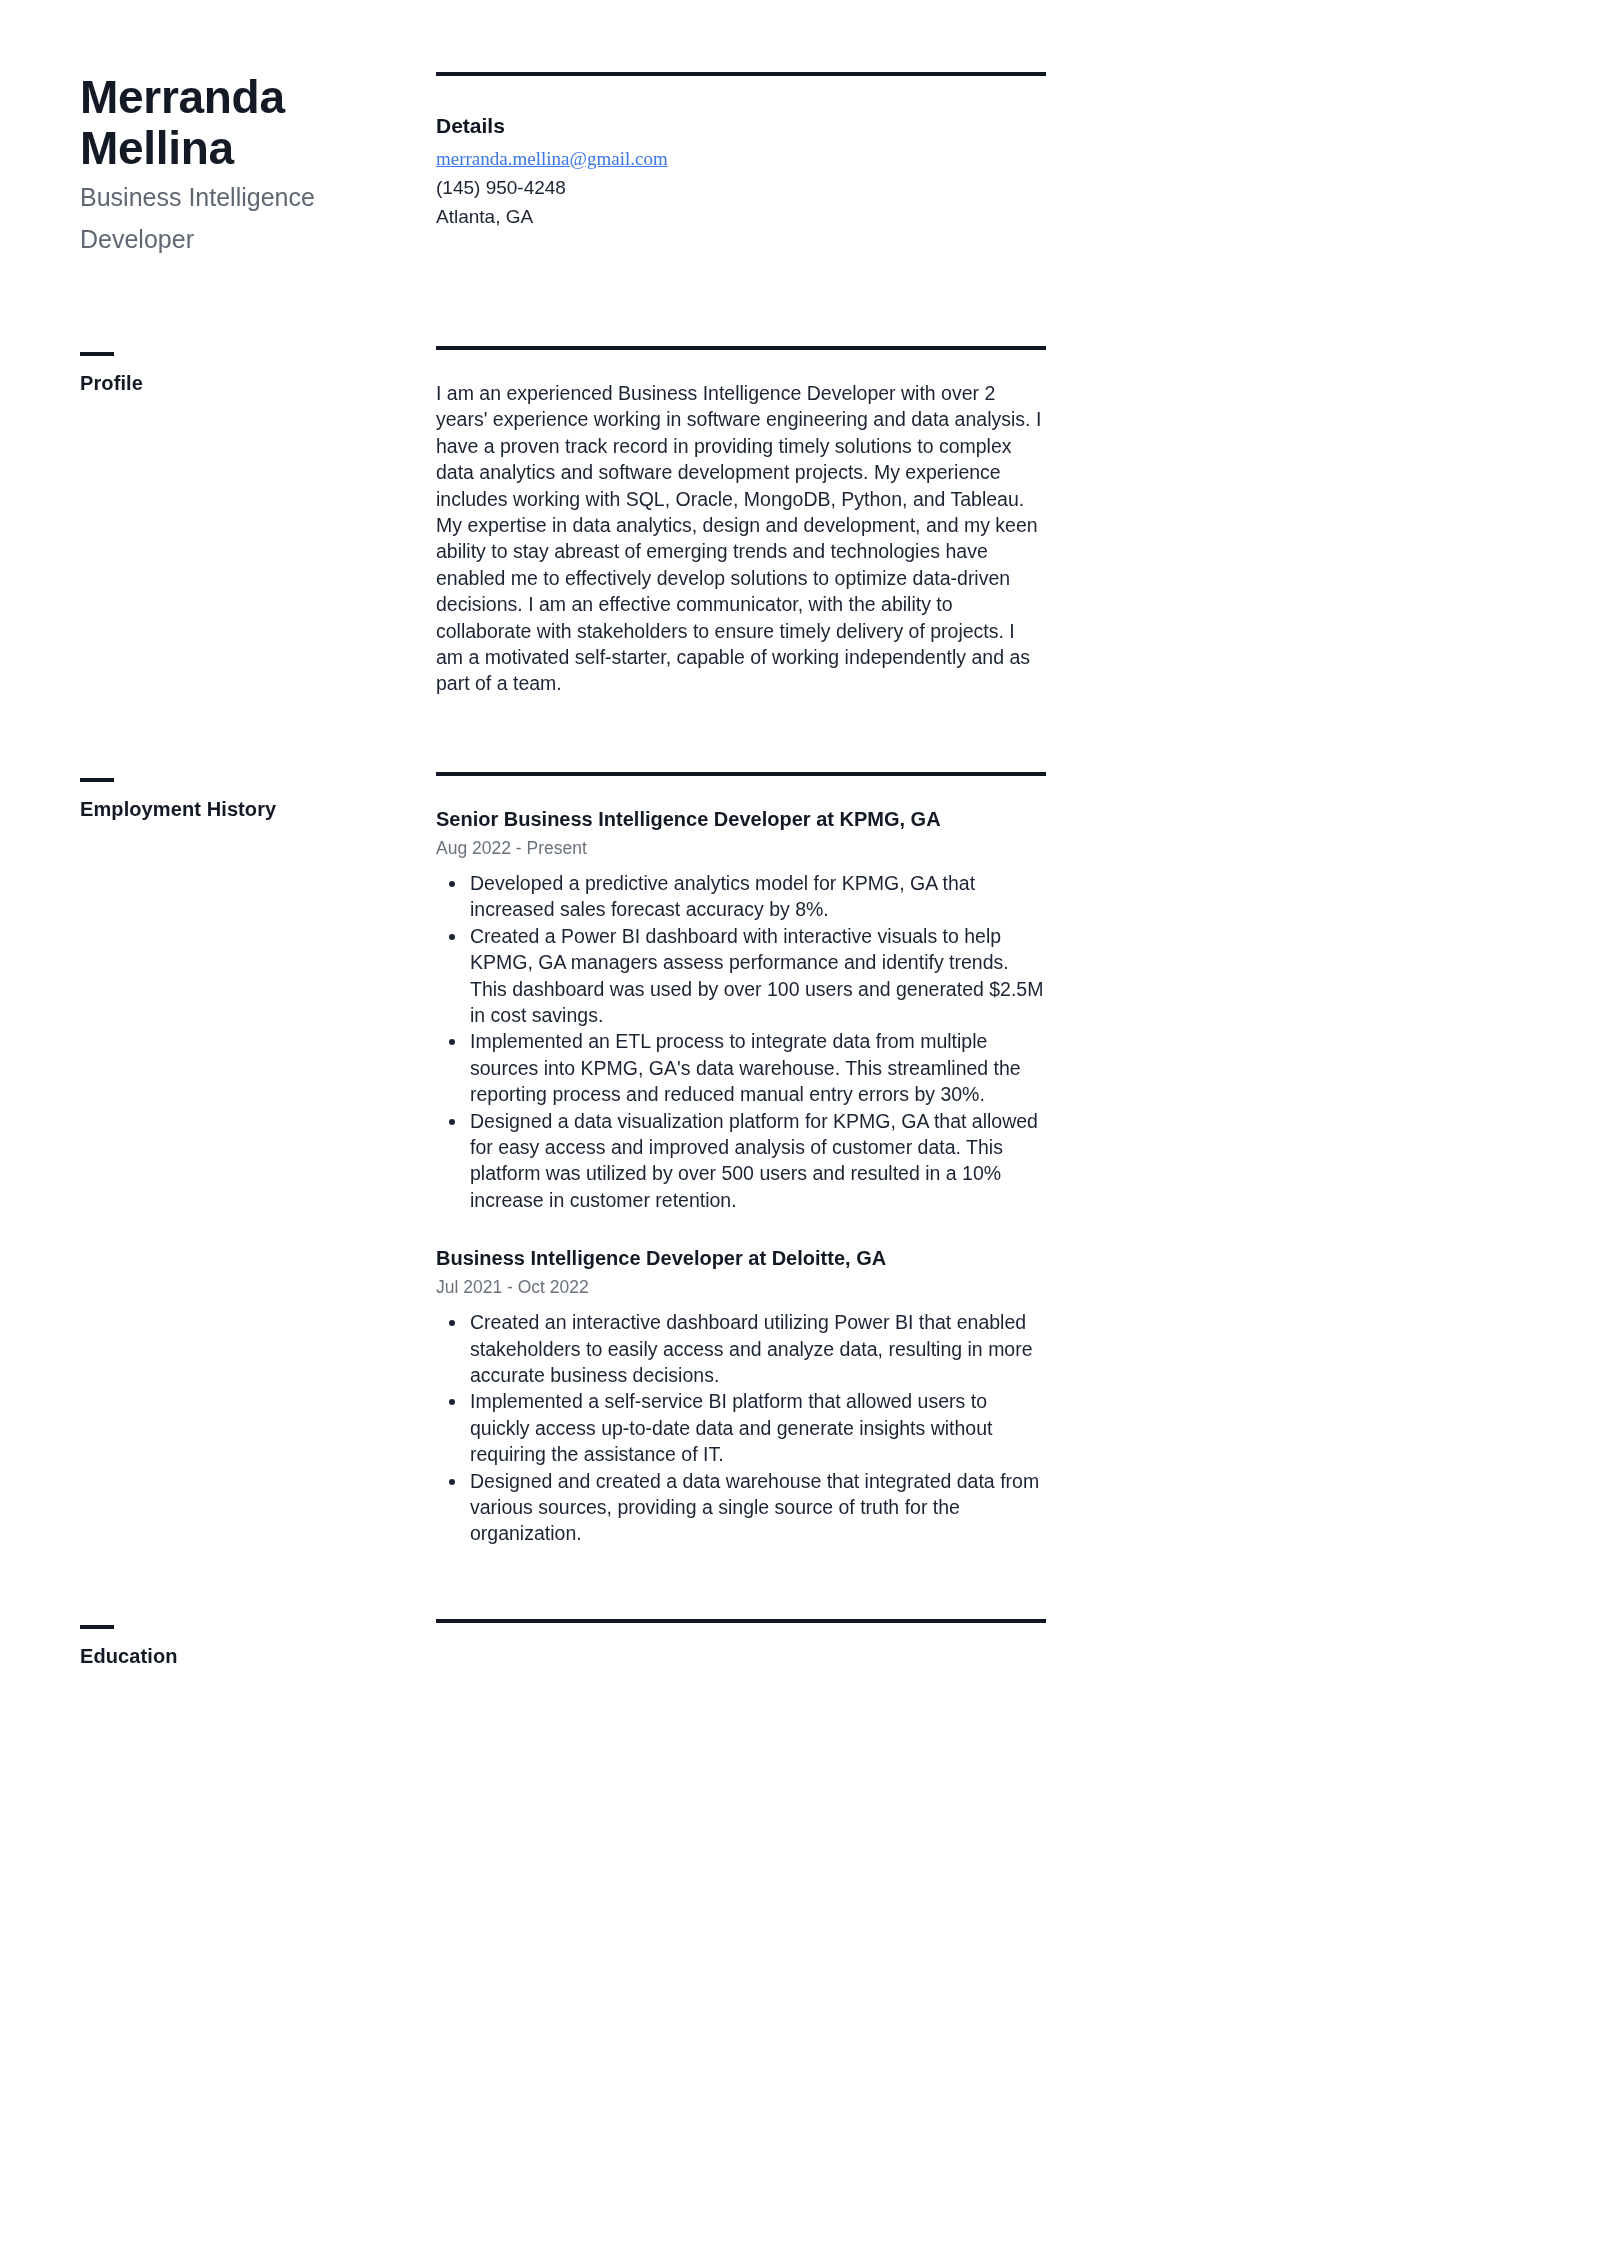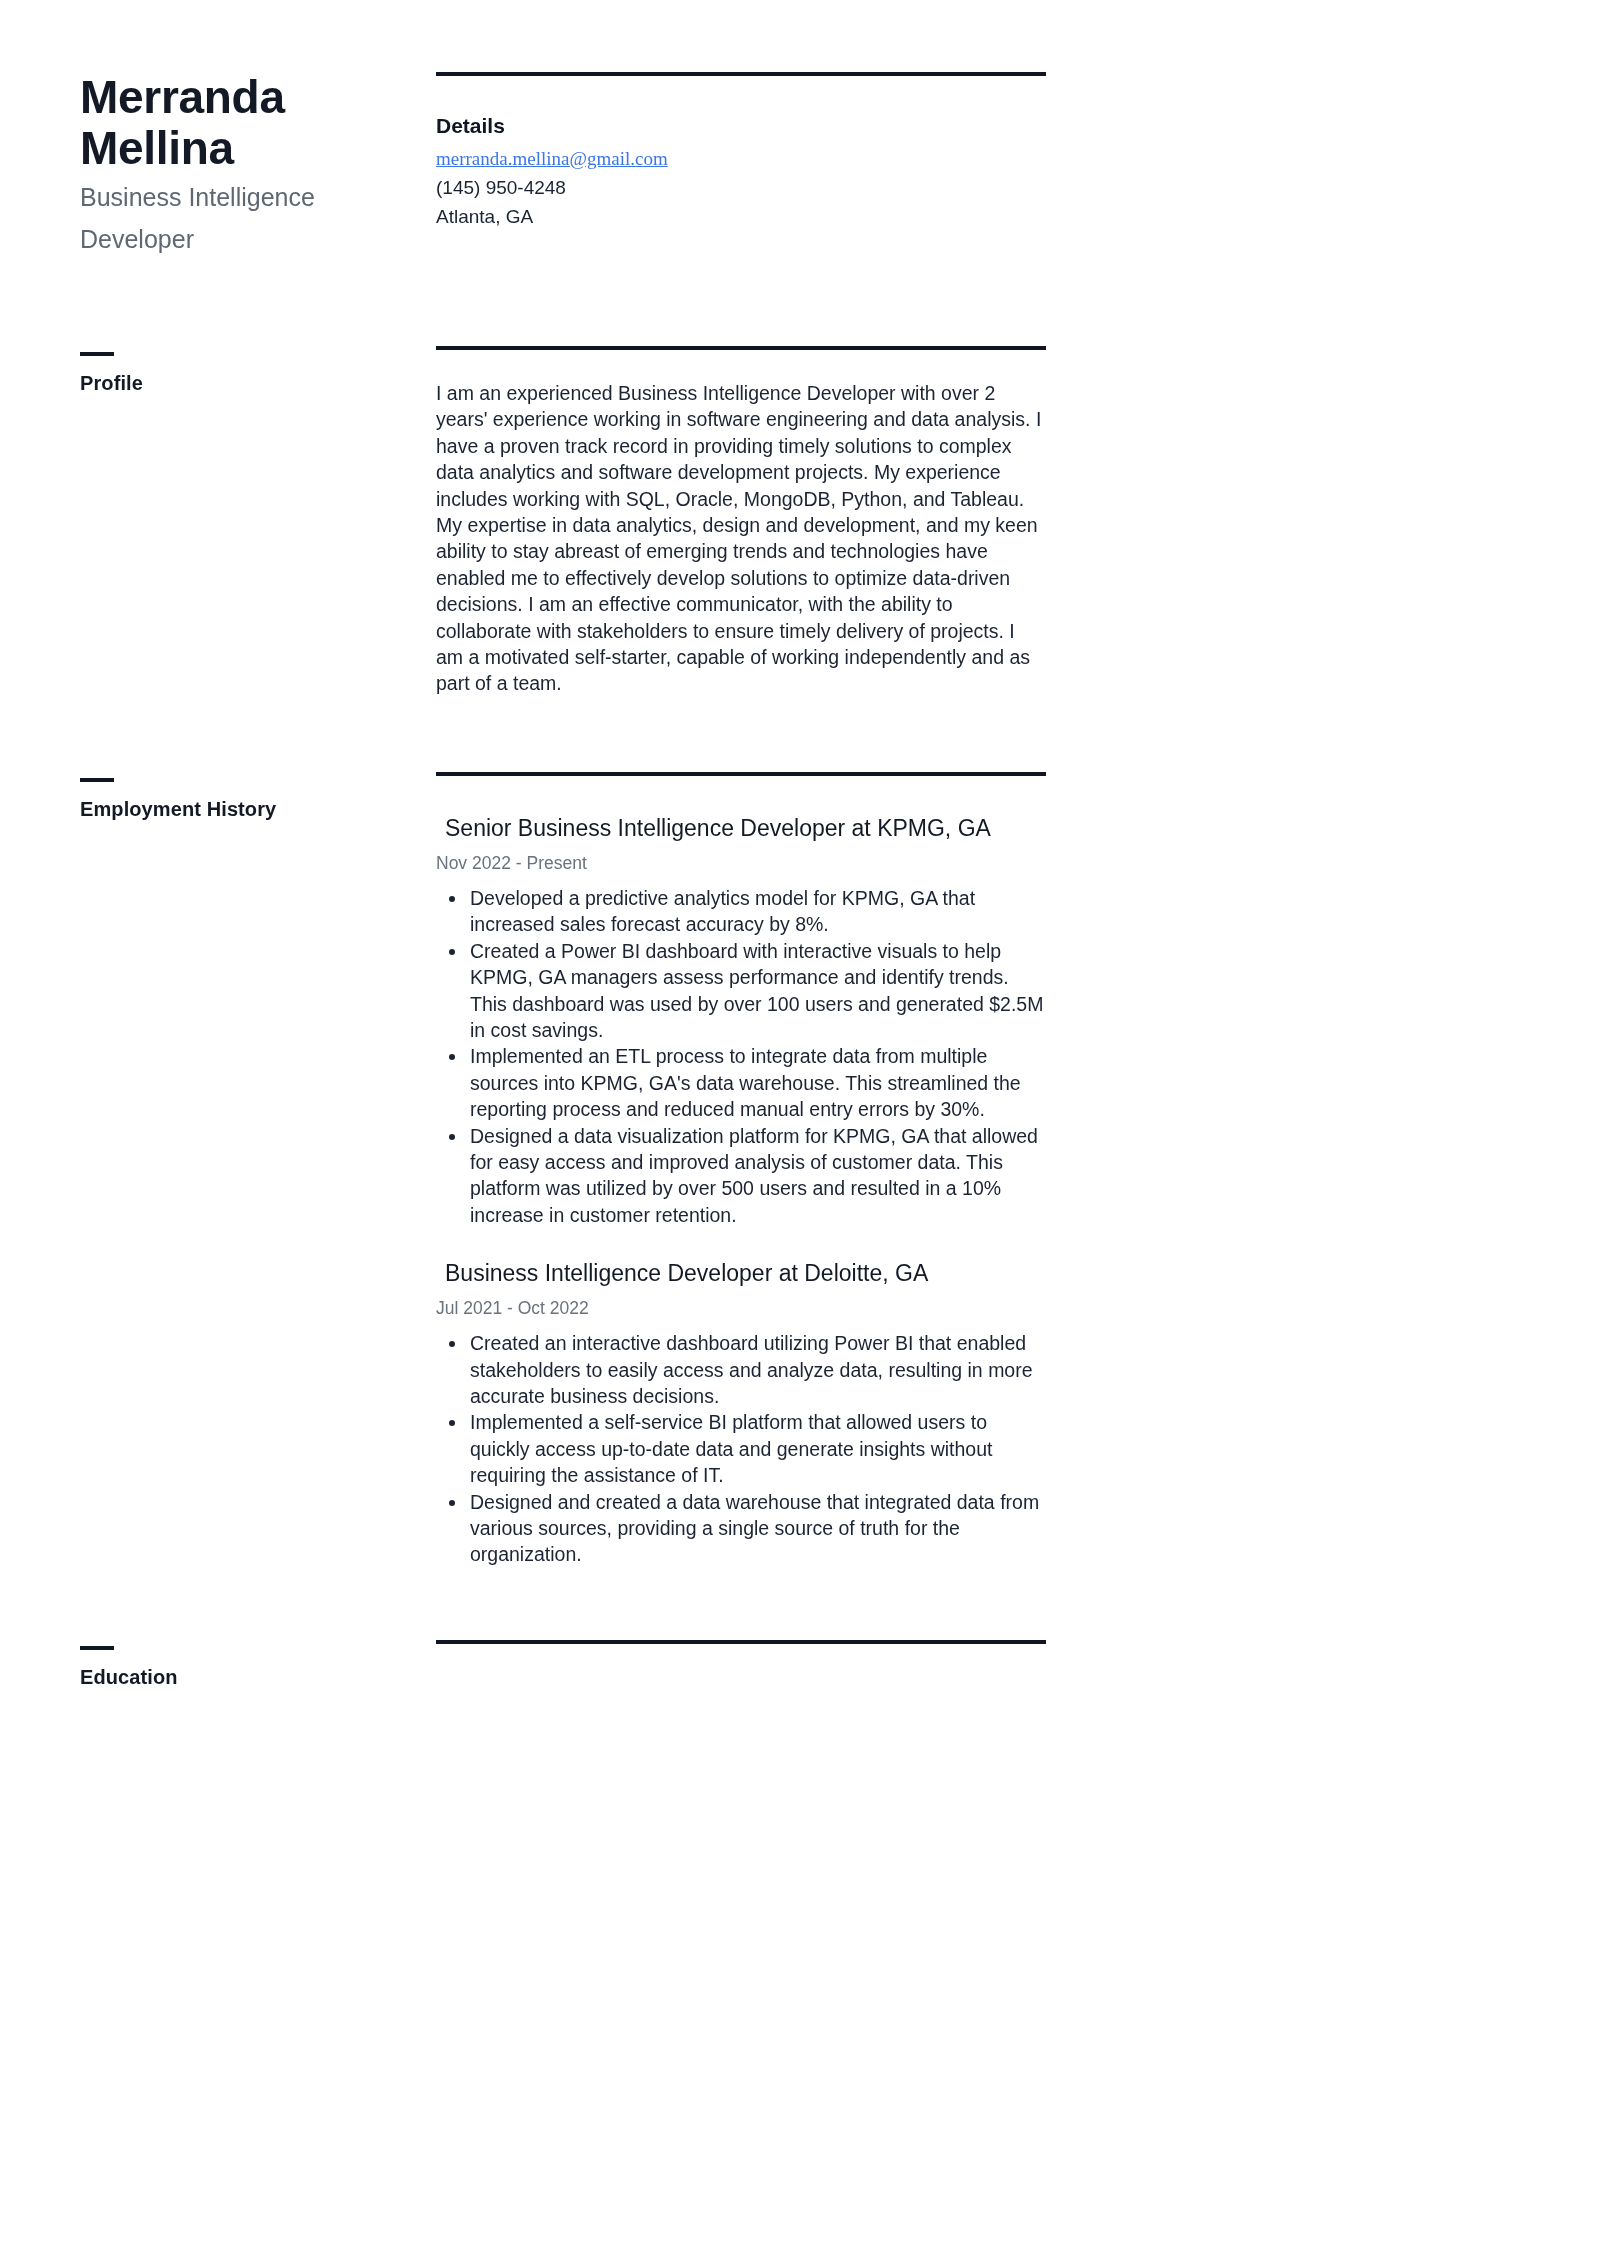--- a/index.html
+++ b/index.html
@@ -124,25 +124,25 @@
   }
 
   
   .job {
     margin: 0;
   }
   .job + .job {
     margin-top: 32px;
   }
   .job-heading {
-    font-size: 23px;
+    font-size: 20px;
     line-height: 27px;
-    font-weight: 400;
-    color: #131a26;
-    margin: 9px;
+    font-weight: 700;
+    color: #131a26;
+    margin: 0;
   }
   .job-dates {
     font-size: 17.5px;
     line-height: 25px;
     color: #6a727d;
     margin: 3px 0 0 0;
   }
   ul.bullets {
     margin: 9px 0 0 0;
     padding: 0 0 0 34px;
@@ -226,21 +226,21 @@
     <div class="col-left label-pad">
       <div class="label-dash"></div>
       <div class="section-label">Employment History</div>
     </div>
     <div class="col-right">
       <div class="rule"></div>
       <div class="gap-after-rule"></div>
       <div id="jobs-container">
           <div class="job">
             <div class="job-heading">Senior Business Intelligence Developer at KPMG, GA</div>
-            <div class="job-dates">Nov 2022 - Present</div>
+            <div class="job-dates">Aug 2022 - Present</div>
             <ul class="bullets">
               <li>Developed a predictive analytics model for KPMG, GA that increased sales forecast accuracy by 8%.</li>
               <li>Created a Power BI dashboard with interactive visuals to help KPMG, GA managers assess performance and identify trends. This dashboard was used by over 100 users and generated $2.5M in cost savings.</li>
               <li>Implemented an ETL process to integrate data from multiple sources into KPMG, GA's data warehouse. This streamlined the reporting process and reduced manual entry errors by 30%.</li>
               <li>Designed a data visualization platform for KPMG, GA that allowed for easy access and improved analysis of customer data. This platform was utilized by over 500 users and resulted in a 10% increase in customer retention.</li>
             </ul>
           </div>
           <div class="job">
             <div class="job-heading">Business Intelligence Developer at Deloitte, GA</div>
             <div class="job-dates">Jul 2021 - Oct 2022</div>

